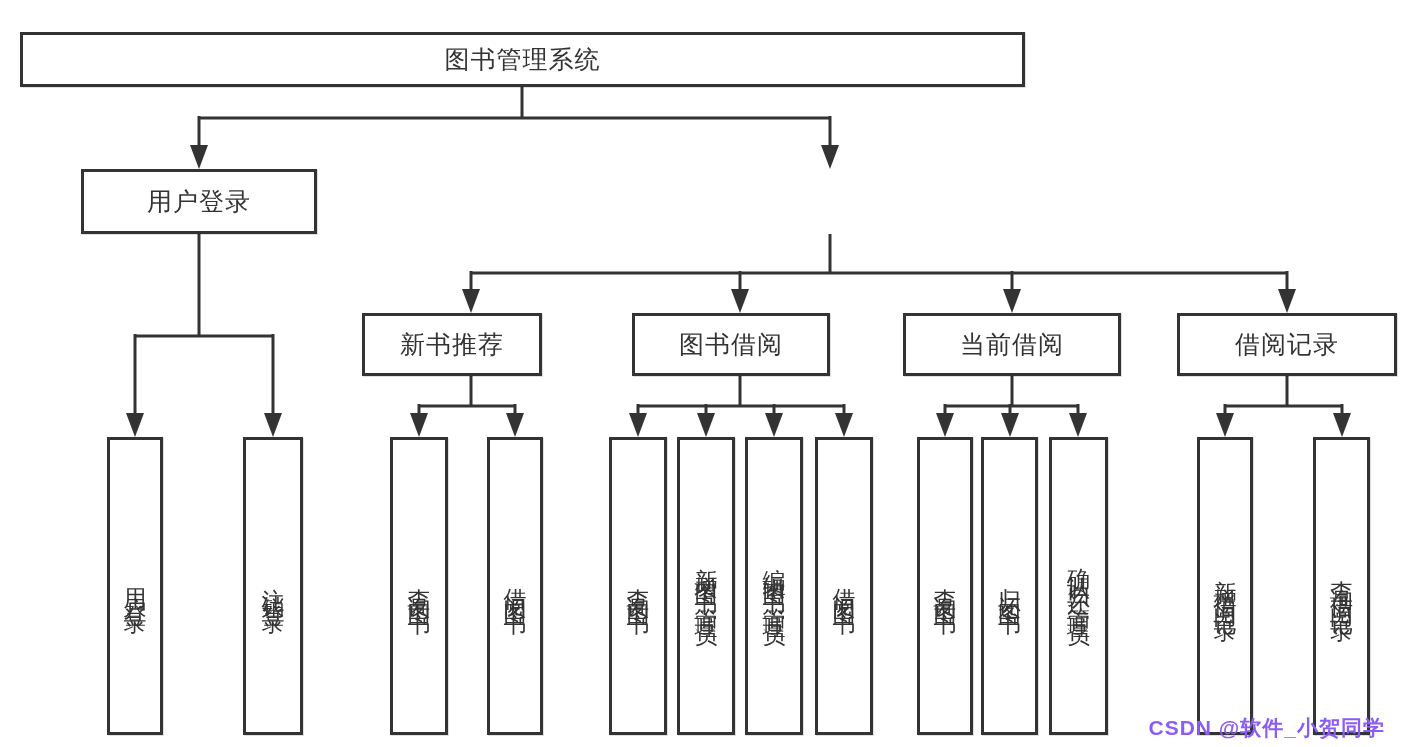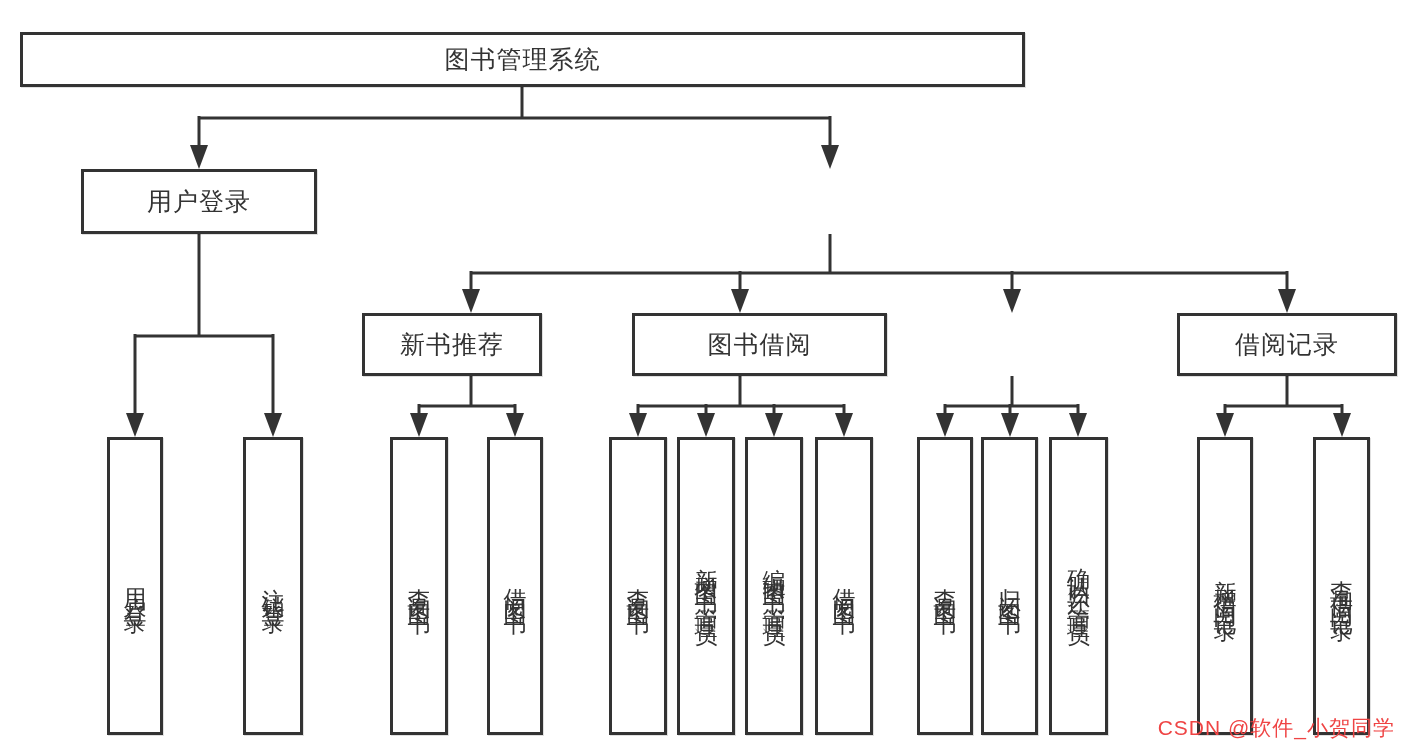--- a/index.html
+++ b/index.html
@@ -41,26 +41,27 @@
     text-orientation: mixed;
     font-size: 23px;
     line-height: 1;
     letter-spacing: 8px;
     white-space: nowrap;
     color: #333333;
   }
   .watermark {
     position: absolute;
     top: 714px;
-    right: 10px;
+    right: 20px;
     font-size: 21px;
-    color: #ef4444;
+    color: #8b5cf6;
     letter-spacing: 1px;
     z-index: 10;
     pointer-events: none;
+    font-weight: bold;
   }
   svg line { stroke: #333333; stroke-width: 3; }
   svg path { fill: #333333; stroke: none; }
 </style>
 </head>
 <body>
 
 <div class="canvas">
 
   <svg class="connectors" viewBox="0 0 1405 747" xmlns="http://www.w3.org/2000/svg">
@@ -123,21 +124,22 @@
     <line x1="1342" y1="404" x2="1342" y2="418"></line>
     <path d="M1216 413 L1234 413 L1225 437 Z"></path>
     <path d="M1333 413 L1351 413 L1342 437 Z"></path>
   </svg>
 
   <div class="hnode" style="left:20px; top:13px; width:1005px; height:55px;margin-top:19px;">图书管理系统</div>
 
   <div class="hnode" style="left:81px; top:169px; width:236px; height:65px;">用户登录</div>
 
   <div class="hnode" style="left:362px; top:313px; width:180px; height:63px;">新书推荐</div>
-  <div class="hnode" style="left:632px; top:313px; width:255px; height:63px;font-family:Liberation Serif, serif;">图书借阅</div>
+  <div class="hnode" style="left:632px; top:313px; width:198px; height:63px;font-family:Liberation Serif, serif;">图书借阅</div>
+  <div class="hnode" style="left:903px; top:313px; width:218px; height:63px;">当前借阅</div>
   <div class="hnode" style="left:1177px; top:313px; width:220px; height:63px;">借阅记录</div>
 
   <div class="vnode" style="left:107px; width:56px;">
     <span class="vtext">用户登录</span>
   </div>
   <div class="vnode" style="left:243px; width:60px;">
     <span class="vtext">注销登录</span>
   </div>
 
   <div class="vnode" style="left:390px; width:58px;">

